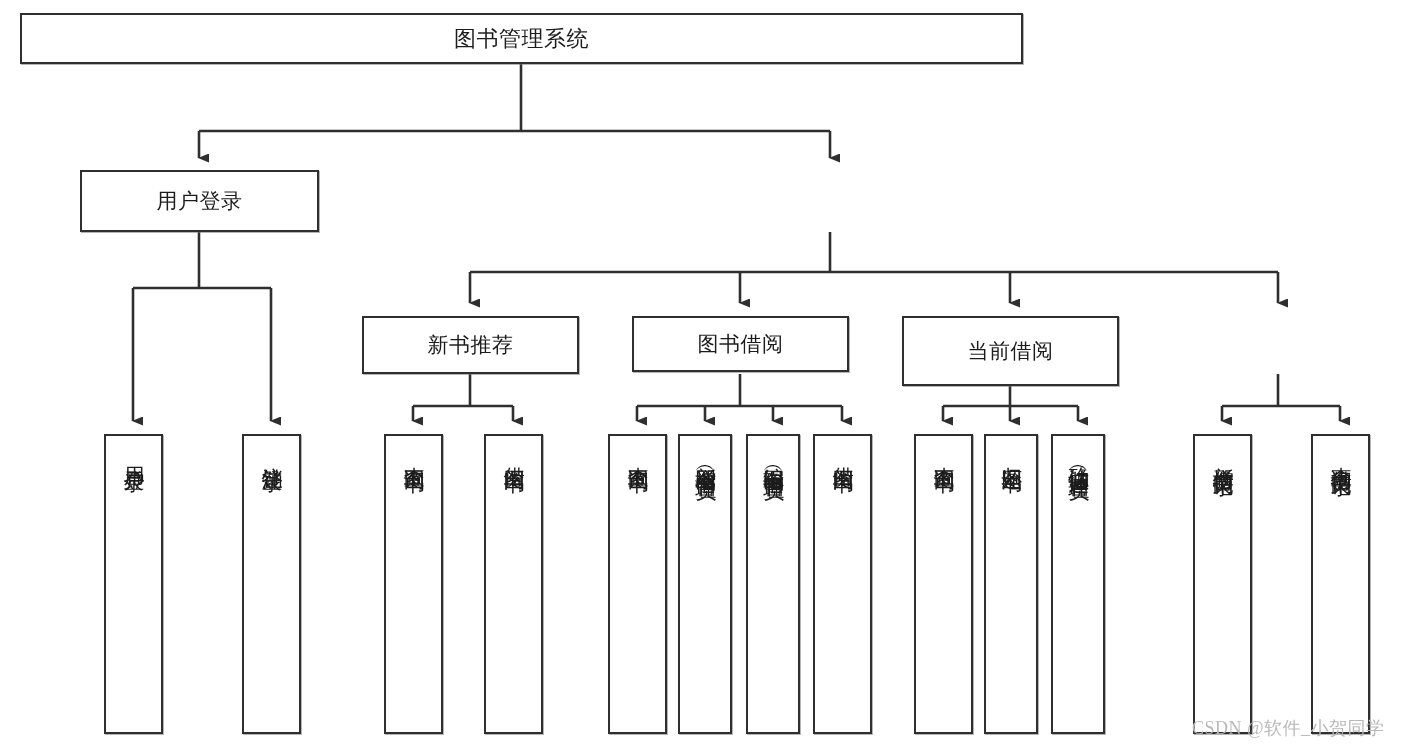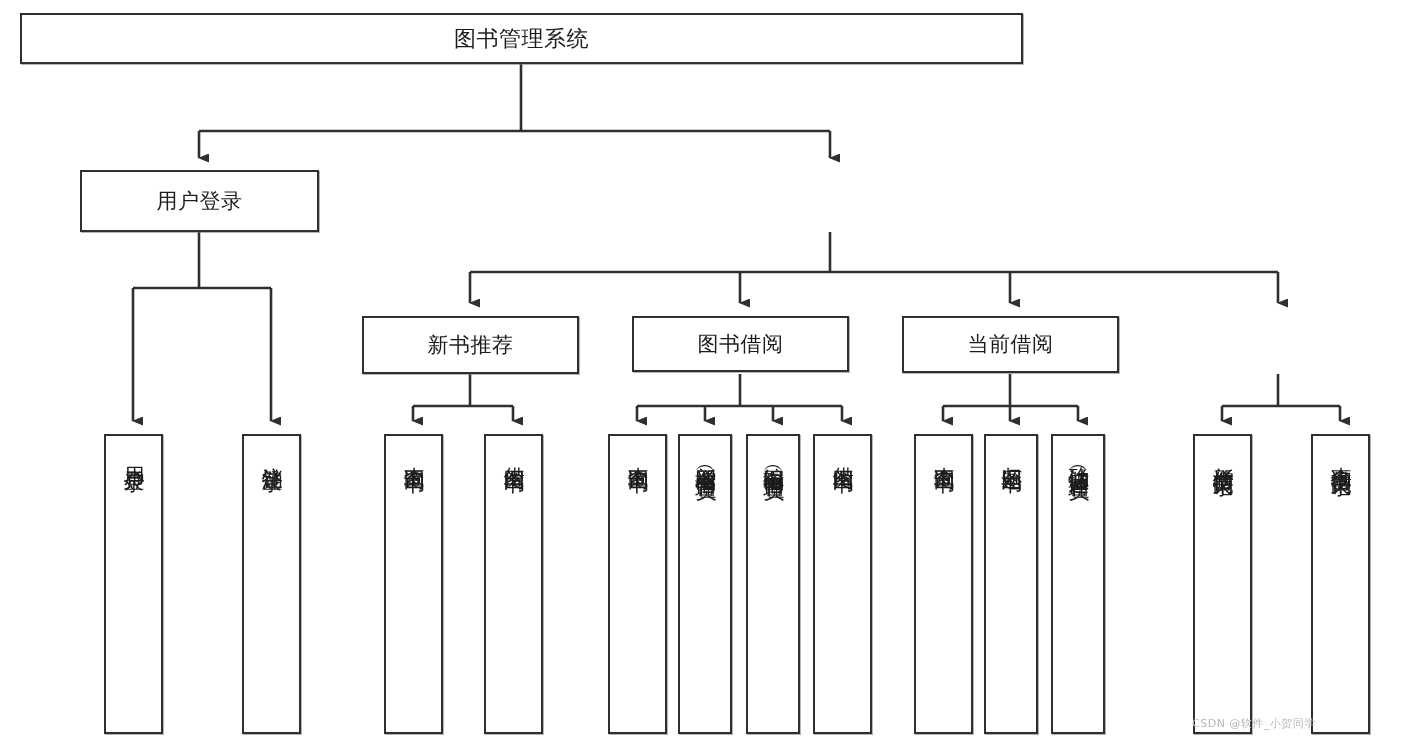--- a/index.html
+++ b/index.html
@@ -9,20 +9,21 @@
   }
   body {
     font-family: "DejaVu Sans", "Liberation Sans", sans-serif;
   }
   #canvas {
     position: relative;
     width: 1405px;
     height: 747px;
     background: #ffffff;
     overflow: hidden;
+    font-family: Liberation Serif, serif;
   }
   svg.wires {
     position: absolute;
     left: 0;
     top: 0;
     width: 1405px;
     height: 747px;
     pointer-events: none;
   }
   .node {
@@ -59,21 +60,21 @@
   .node.vert .lbl {
     writing-mode: vertical-rl;
     text-orientation: upright;
     font-size: 21px;
     line-height: 1.12;
     letter-spacing: 2px;
     text-align: left;
   }
   .watermark {
     position: absolute;
-    font-size: 11px;
+    font-size: 18px;
     color: #b9b9b9;
     letter-spacing: 0.5px;
     white-space: nowrap;
     user-select: none;
   }
 </style>
 </head>
 <body>
 
 <div id="canvas">
@@ -135,21 +136,21 @@
   <div class="node horiz" style="left:80px; top:170px; width:239px; height:62px;">
     <span class="lbl">用户登录</span>
   </div>
 
   <div class="node horiz" style="left:362px; top:316px; width:217px; height:58px;justify-content:center;">
     <span class="lbl">新书推荐</span>
   </div>
   <div class="node horiz" style="left:632px; top:316px; width:217px; height:56px;">
     <span class="lbl">图书借阅</span>
   </div>
-  <div class="node horiz" style="left:902px; top:316px; width:217px; height:57px;">
+  <div class="node horiz" style="left:902px; top:316px; width:217px; height:70px;">
     <span class="lbl">当前借阅</span>
   </div>
 
   <div class="node vert" style="left:104px; top:434px; width:59px; height:300px;">
     <span class="lbl">用户登录</span>
   </div>
   <div class="node vert" style="left:242px; top:434px; width:59px; height:300px;">
     <span class="lbl">注销登录</span>
   </div>
 

